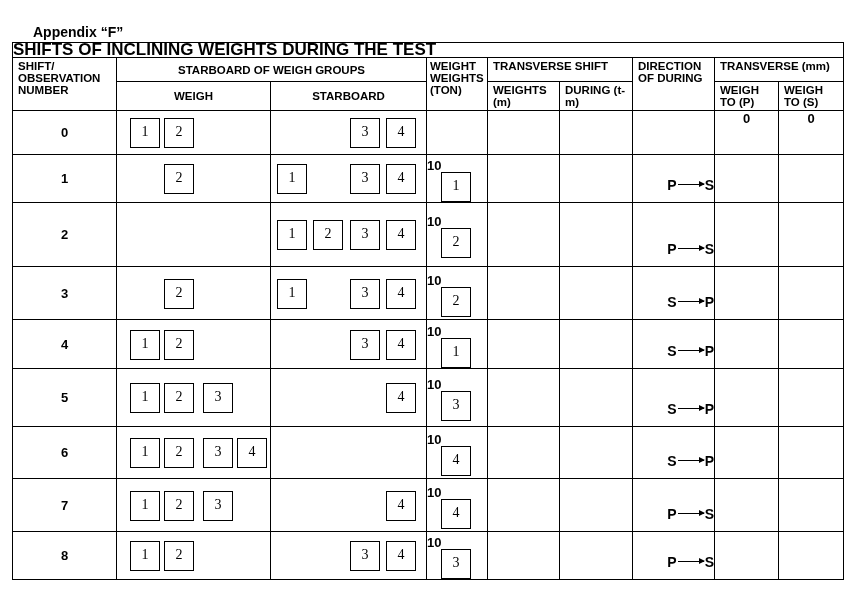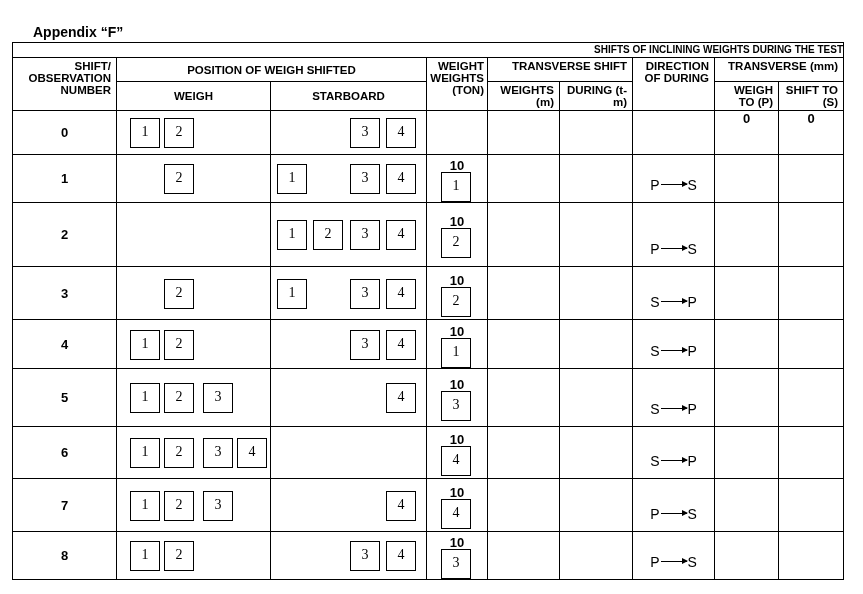--- a/index.html
+++ b/index.html
@@ -1,26 +1,26 @@
 <!DOCTYPE html>
 <html><head>
 <meta charset="utf-8">
 <style>
   html, body { margin:0; padding:0; background:#ffffff; }
   body { width:863px; height:594px; position:relative; overflow:hidden; font-family:"Liberation Sans", sans-serif; color:#000; }
   .appendix { position:absolute; left:33px; top:24px; font-size:14px; font-weight:bold;text-align:center; }
   table.sheet { position:absolute; left:12px; top:42px; border-collapse:collapse; table-layout:fixed; }
   table.sheet td { border:1.5px solid #000; padding:0; vertical-align:top; position:relative; }
-  .title { text-align:right; font-size:10px; font-weight:bold; height:14px; line-height:14px; }
-  .hdr { font-size:11.5px; font-weight:bold; line-height:12px; padding:2px 5px !important;text-align:right; }
+  .title { text-align:left; font-size:17px; font-weight:bold; height:14px; line-height:14px; }
+  .hdr { font-size:11.5px; font-weight:bold; line-height:12px; padding:2px 5px !important; }
   .hdr.c { text-align:center; }
   .rownum { text-align:center; vertical-align:middle !important; font-weight:bold; font-size:13px; }
   .wbox { position:absolute; width:30px; height:30px; border:1.2px solid #000; box-sizing:border-box; font-family:"Liberation Serif", serif; font-size:14px; text-align:center; line-height:26px; background:#fff; }
-  .wlabel { position:absolute; left:0; width:100%; text-align:center; font-weight:bold; font-size:13px; line-height:13px; }
-  .dir { position:absolute; left:0; width:100%; text-align:center; font-size:14px; font-weight:400; }
+  .wlabel { position:absolute; left:0; width:100%; font-weight:bold; font-size:13px; line-height:13px; }
+  .dir { position:absolute; left:0; width:100%; text-align:right; font-size:14px; font-weight:700; }
   .dir .arrow { display:inline-block; width:26px; height:1px; background:#000; vertical-align:middle; position:relative; margin:0 1px; top:-2px;}
   .dir .arrow::after { content:""; position:absolute; right:-1px; top:-3px; border-left:6px solid #000; border-top:3.5px solid transparent; border-bottom:3.5px solid transparent; }
   .zero { text-align:center; font-weight:bold; font-size:13px; line-height:13px; padding-top:1px !important; }
 </style>
 </head>
 <body>
 
 <div class="appendix">Appendix “F”</div>
 
 <table class="sheet">
@@ -34,33 +34,33 @@
       <col style="width:82px">
       <col style="width:64px">
       <col style="width:65px">
   </colgroup>
   <tbody>
       <tr style="height:15px">
     <td colspan="9" class="title">SHIFTS OF INCLINING WEIGHTS DURING THE TEST</td>
   </tr>
   <tr style="height:24px">
     <td rowspan="2" class="hdr">SHIFT/ OBSERVATION NUMBER</td>
-    <td colspan="2" class="hdr c" style="padding-top:6px !important">POSITION OF WEIGH SHIFTED</td>
+    <td colspan="2" class="hdr c" style="padding-top:6px !important">STARBOARD OF WEIGH GROUPS</td>
     <td rowspan="2" class="hdr" style="padding:2px 3px !important">WEIGHT WEIGHTS (TON)</td>
     <td colspan="2" class="hdr">TRANSVERSE SHIFT</td>
     <td rowspan="2" class="hdr">DIRECTION OF DURING</td>
     <td colspan="2" class="hdr">TRANSVERSE (mm)</td>
   </tr>
   <tr style="height:27px">
     <td class="hdr c" style="padding-top:8px !important">WEIGH</td>
     <td class="hdr c" style="padding-top:8px !important">STARBOARD</td>
     <td class="hdr">WEIGHTS (m)</td>
     <td class="hdr">DURING (t-m)</td>
     <td class="hdr">WEIGH TO (P)</td>
-    <td class="hdr">SHIFT TO (S)</td>
+    <td class="hdr">WEIGH TO (S)</td>
   </tr>
   </tbody>
     <tbody id="rows">
       <tr style="height: 44px;">
         <td class="rownum">0</td>
         <td>
           <div class="wbox" style="left: 13px; top: 7px;">1</div>
           <div class="wbox" style="left: 47px; top: 7px;">2</div>
         </td>
         <td>

